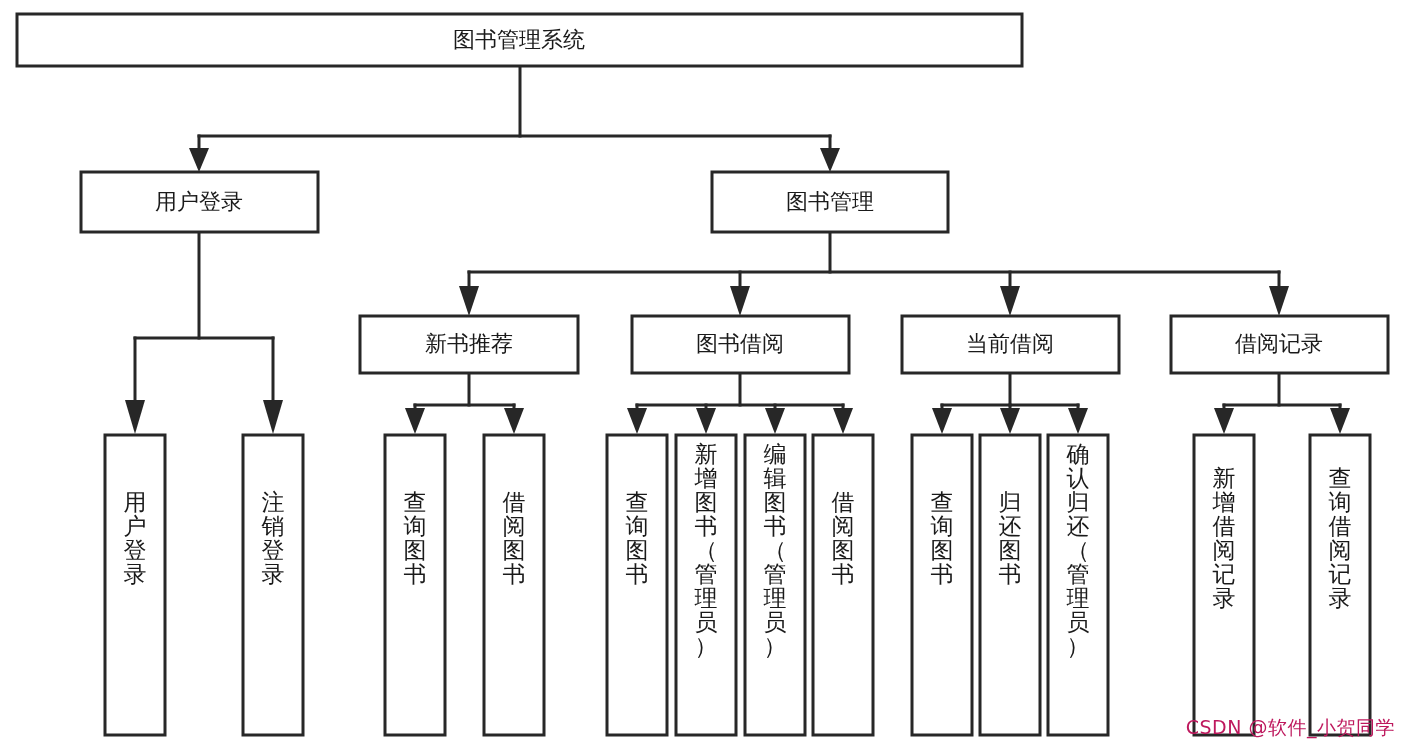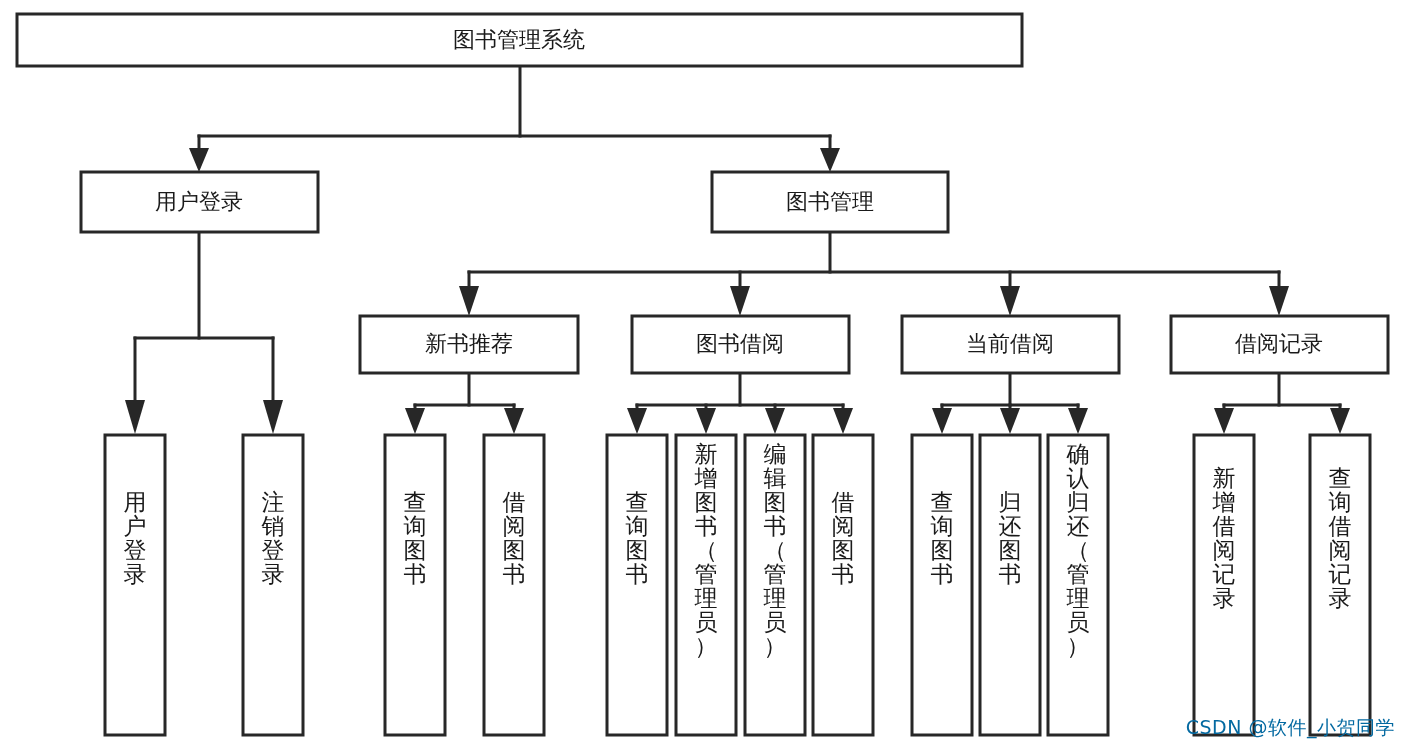--- a/index.html
+++ b/index.html
@@ -55,21 +55,21 @@
     font-size: 23px;
     fill: #1a1a1a;
     text-anchor: middle;
   }
   .watermark-text {
     position: absolute;
     right: 10px;
     bottom: 6px;
     font-family: "DejaVu Sans", "Liberation Sans", sans-serif;
     font-size: 19px;
-    color: #0369a1;
+    color: #be185d;
     letter-spacing: 0.5px;
     white-space: nowrap;
     user-select: none;
   }
 </style>
 </head>
 <body>
 
 <div id="diagram-root">
 

